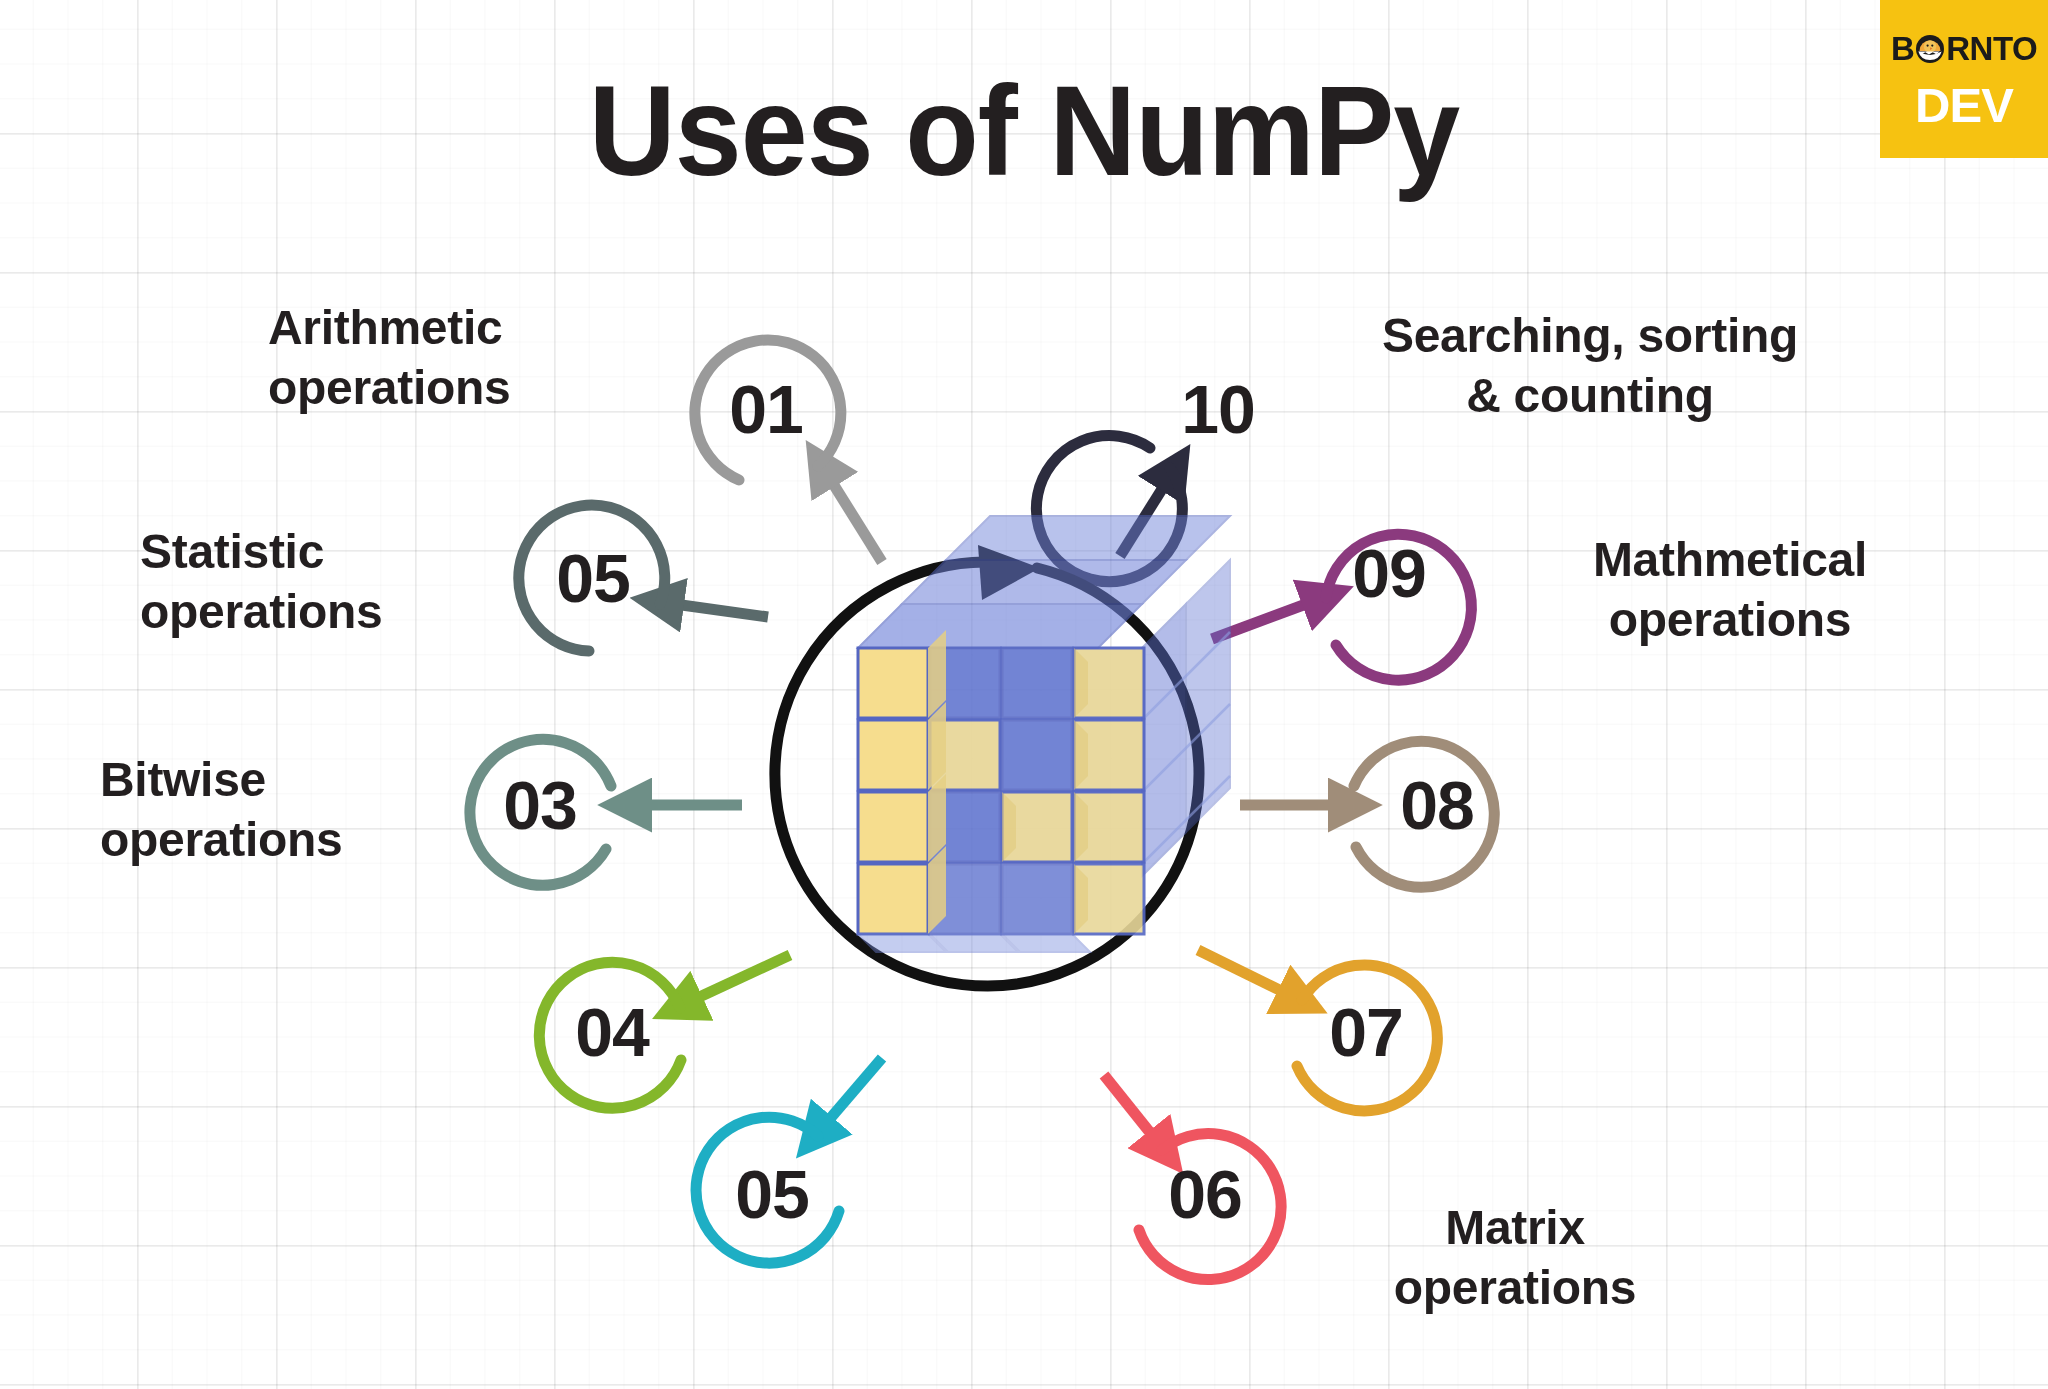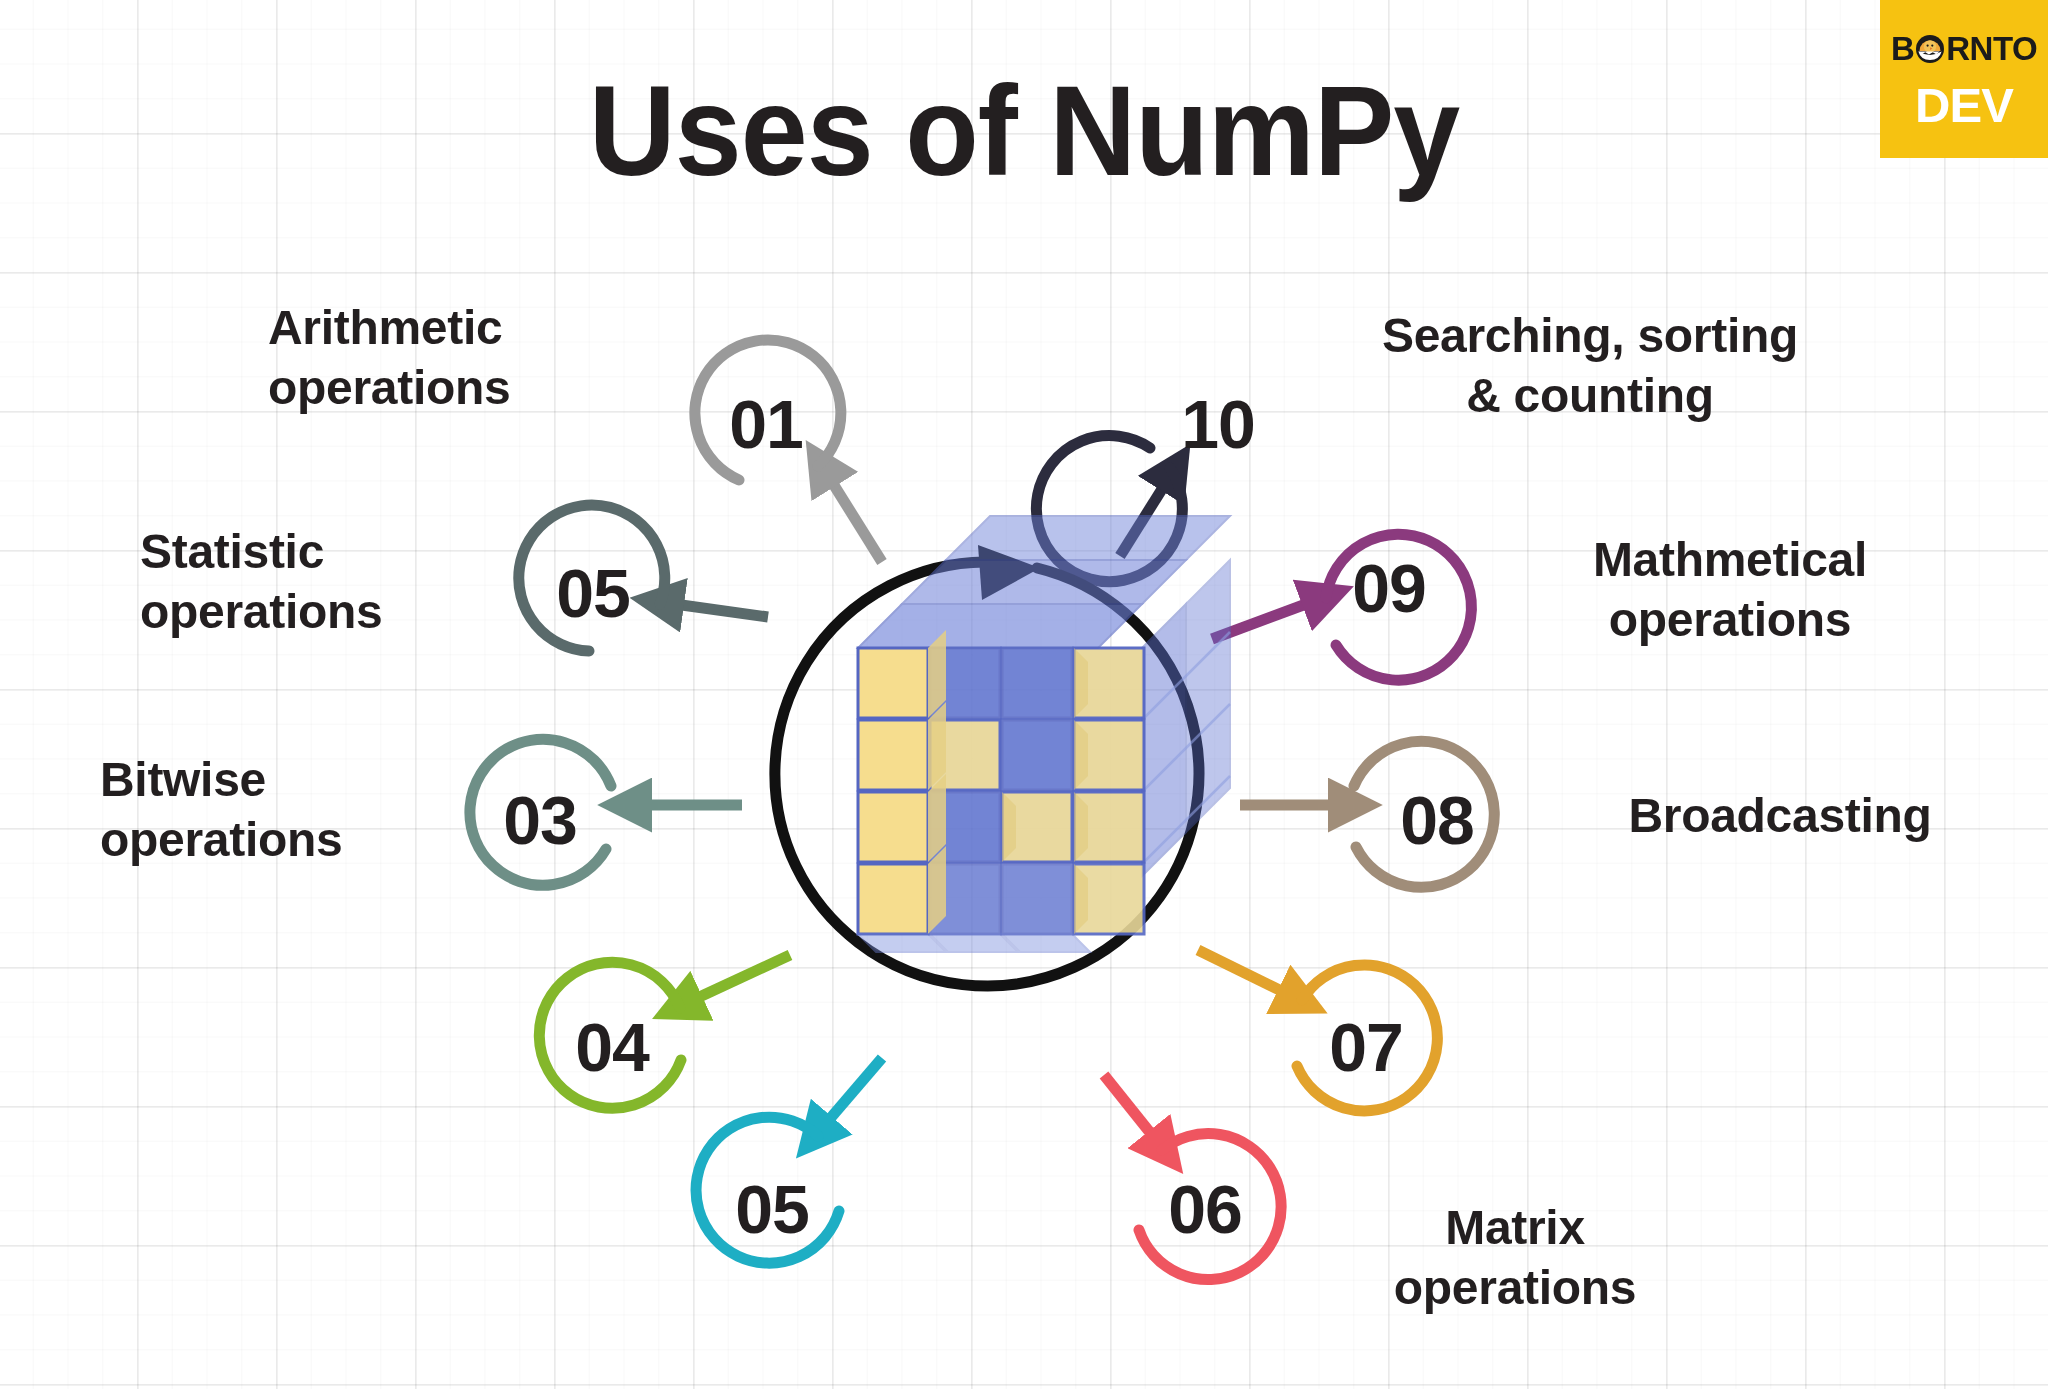--- a/index.html
+++ b/index.html
@@ -100,21 +100,20 @@
   
   .num-label {
     position: absolute;
     font-family: "Liberation Sans", sans-serif;
     font-weight: bold;
     font-size: 68px;
     color: #231f20;
     letter-spacing: -1px;
     transform: translate(-50%, -50%);
     white-space: nowrap;
-    margin-top: 15px;
   }
 
   
   .caption {
     position: absolute;
     font-family: "Liberation Sans", sans-serif;
     font-weight: bold;
     font-size: 48px;
     line-height: 1.24;
     color: #231f20;
@@ -298,19 +297,18 @@
   <div class="num-label" style="left:1218px; top:409px;">10</div>
 
   <div class="caption left" style="left:268px;  top:298px;  width:380px;">Arithmetic
 operations</div>
   <div class="caption left" style="left:140px;  top:522px;  width:380px;">Statistic
 operations</div>
   <div class="caption left" style="left:100px;  top:750px;  width:380px;">Bitwise
 operations</div>
   <div class="caption right" style="left:1320px; top:1198px; width:390px;">Matrix
 operations</div>
-  <div class="caption right" style="left:1570px; top:786px;  width:420px;">Broadcasting</div>
   <div class="caption right" style="left:1520px; top:530px;  width:420px;">Mathmetical
 operations</div>
   <div class="caption right" style="left:1330px; top:306px; width:520px;">Searching, sorting
 &amp; counting</div>
 
 </div>
 
 </body></html>

